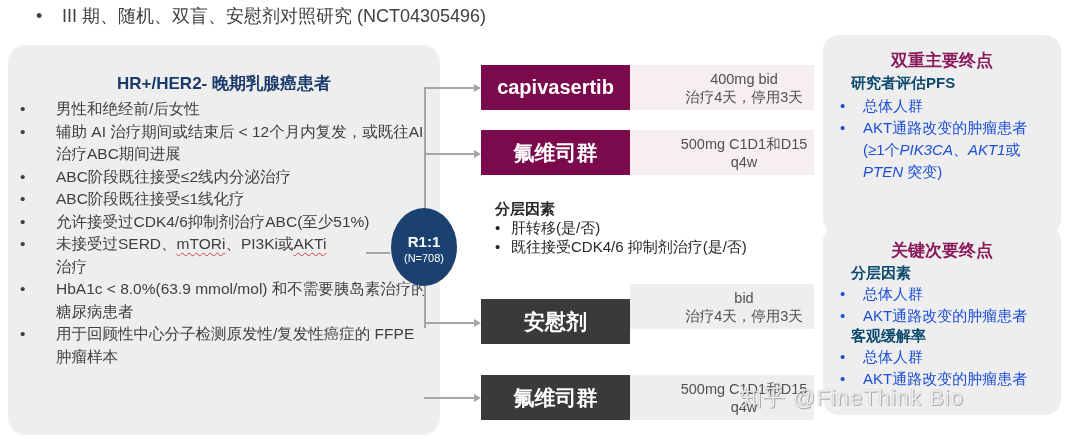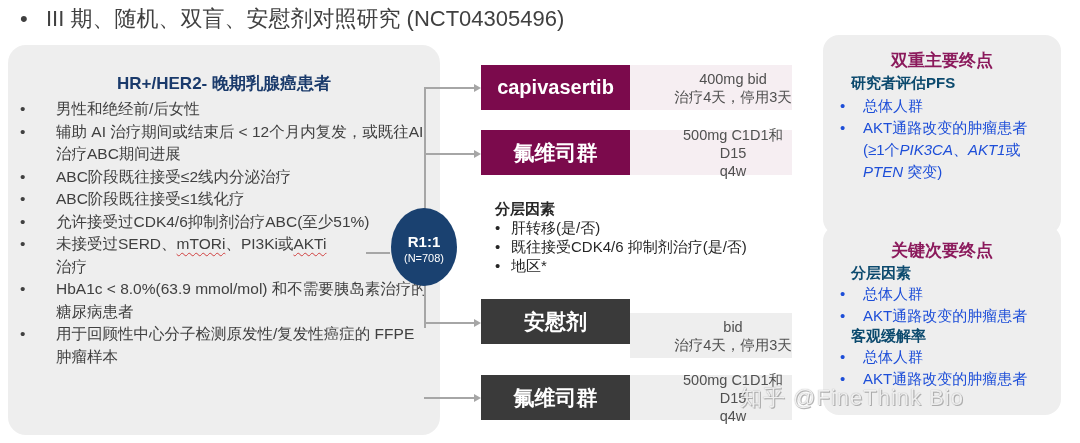--- a/index.html
+++ b/index.html
@@ -1,19 +1,19 @@
 <!DOCTYPE html>
 <html><head>
 <meta charset="utf-8">
 <style>
   * { box-sizing: border-box; margin: 0; padding: 0; }
   html, body { width: 1080px; height: 443px; background: #ffffff; overflow: hidden; }
   body { position: relative; font-family: "Liberation Sans", "DejaVu Sans", sans-serif; color: #404040; }
 
-  .top-line { position: absolute; left: 20px; top: 4px; font-size: 22px; color: #404040; }
+  .top-line { position: absolute; left: 36px; top: 4px; font-size: 18px; color: #404040; }
   .top-line .dot { display: inline-block; width: 26px; }
 
   
   .left-panel { position: absolute; left: 8px; top: 45px; width: 432px; height: 390px; background: #eeeeee; border-radius: 18px; }
   .left-title { position: absolute; left: 0; width: 100%; top: 27px; text-align: center; font-size: 17px; font-weight: bold; color: #1a3a6b; }
   .left-list { position: absolute; left: 12px; top: 53px; right: 8px; list-style: none; font-size: 15.5px; line-height: 22.5px; color: #404040; }
   .left-list li { position: relative; padding-left: 36px; }
   .left-list li::before { content: "•"; position: absolute; left: 0; top: 0; }
   .squig { text-decoration: underline wavy #d04040; text-decoration-thickness: 1px; text-underline-offset: 3px; }
 
@@ -25,21 +25,21 @@
 
   
   .rand-circle { position: absolute; left: 391px; top: 208px; width: 66px; height: 78px; border-radius: 50%; background: #1a4170; color: #fff; text-align: center; }
   .rand-circle .r1 { position: absolute; top: 25px; width: 100%; font-size: 15px; font-weight: bold; }
   .rand-circle .rn { position: absolute; top: 44px; width: 100%; font-size: 11px; }
 
   
   .arm-name { position: absolute; left: 481px; width: 149px; height: 45px; color: #fff; font-weight: bold; display: flex; align-items: center; justify-content: center; }
   .arm-name.purple { background: #7b0a4c; }
   .arm-name.dark { background: #3a3a3a; }
-  .arm-dose { position: absolute; left: 630px; width: 162px; height: 45px; display: flex; flex-direction: column; align-items: center; justify-content: center; font-size: 14.5px; line-height: 18px; color: #505050; text-align: center; padding-left: 44px; }
+  .arm-dose { position: absolute; left: 630px; width: 184px; height: 45px; display: flex; flex-direction: column; align-items: center; justify-content: center; font-size: 14.5px; line-height: 18px; color: #505050; text-align: center; padding-left: 44px; }
   .arm-dose.purple-bg { background: #f6eef2; }
   .arm-dose.grey-bg { background: #eeeeee; }
 
   
   .strat { position: absolute; left: 495px; top: 199px; font-size: 15px; line-height: 19px; color: #262626; }
   .strat .st-title { font-weight: bold; }
   .strat ul { list-style: none; }
   .strat li { position: relative; padding-left: 16px; }
   .strat li::before { content: "•"; position: absolute; left: 0; }
 
@@ -98,37 +98,36 @@
   <div>治疗4天，停用3天</div>
 </div>
 
 <div class="arm-name purple" style="top:130px; font-size:21px;">氟维司群</div>
 <div class="arm-dose purple-bg" style="top:130px">
   <div>500mg C1D1和D15</div>
   <div>q4w</div>
 </div>
 
 <div class="arm-name dark" style="top:299px; font-size:21px;">安慰剂</div>
-<div class="arm-dose grey-bg" style="top:313px">
+<div class="arm-dose grey-bg" style="top:284px">
   <div>bid</div>
   <div>治疗4天，停用3天</div>
 </div>
 
 <div class="arm-name dark" style="top:375px; font-size:21px;">氟维司群</div>
 <div class="arm-dose grey-bg" style="top:375px">
   <div>500mg C1D1和D15</div>
   <div>q4w</div>
 </div>
 
 <div class="strat">
   <div class="st-title">分层因素</div>
   <ul>
     <li>肝转移(是/否)</li>
     <li>既往接受CDK4/6 抑制剂治疗(是/否)</li>
-    <li>地区*</li>
   </ul>
 </div>
 
 <div class="ep-box" style="top:35px; height:200px;">
   <div class="ep-title" style="margin-top:14px;">双重主要终点</div>
   <div class="ep-sub" style="margin-top:2px;">研究者评估PFS</div>
   <ul class="ep-list" style="margin-top:2px;">
     <li>总体人群</li>
     <li>AKT通路改变的肿瘤患者</li>
     <li class="cont"><span>(≥1个</span><i>PIK3CA</i><span>、</span><i>AKT1</i><span>或</span><br><i>PTEN</i><span> 突变)</span></li>

